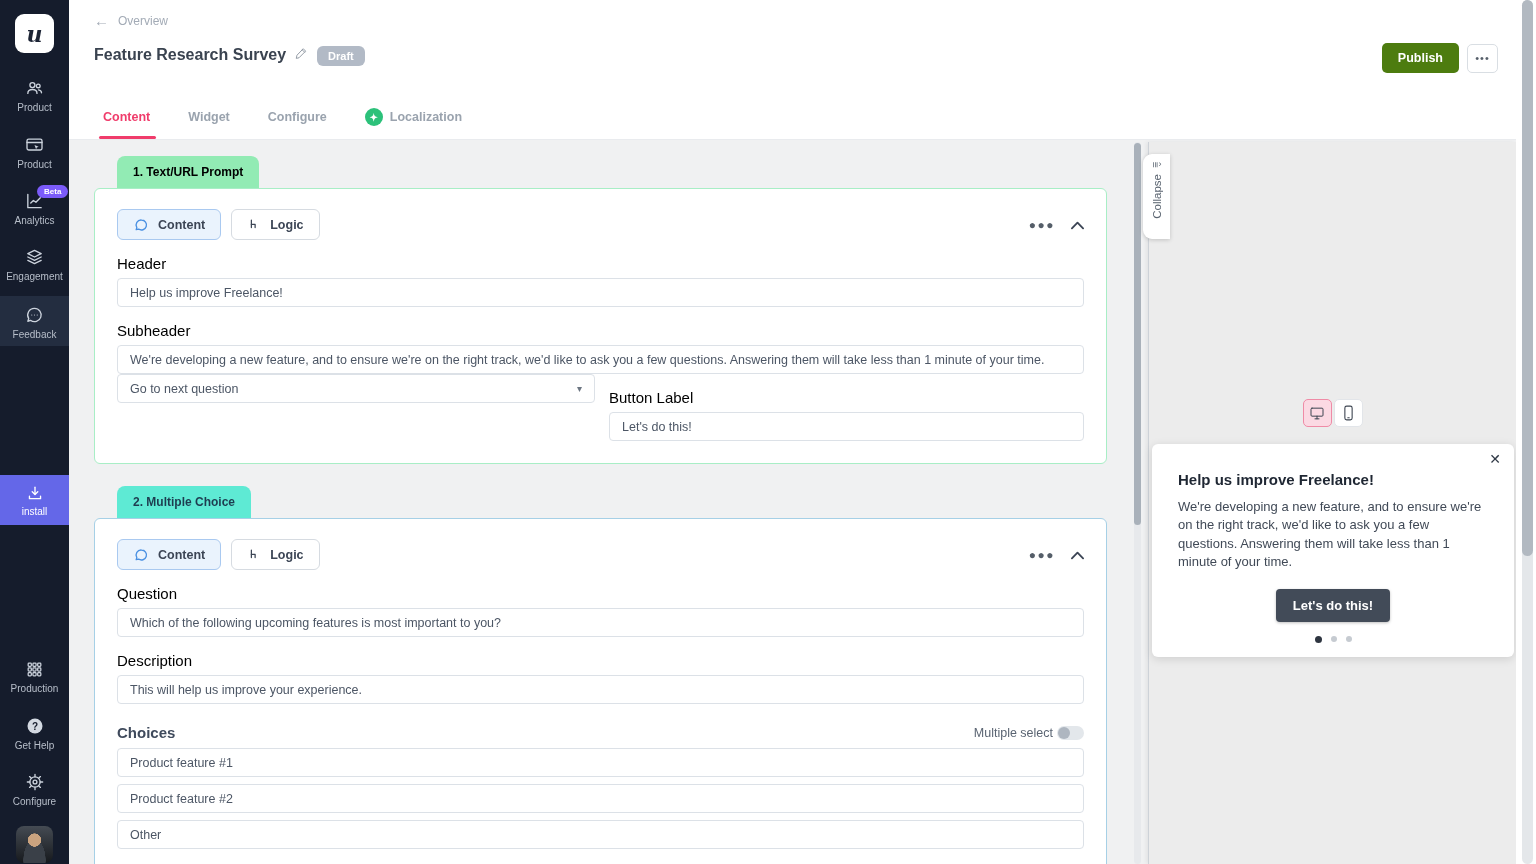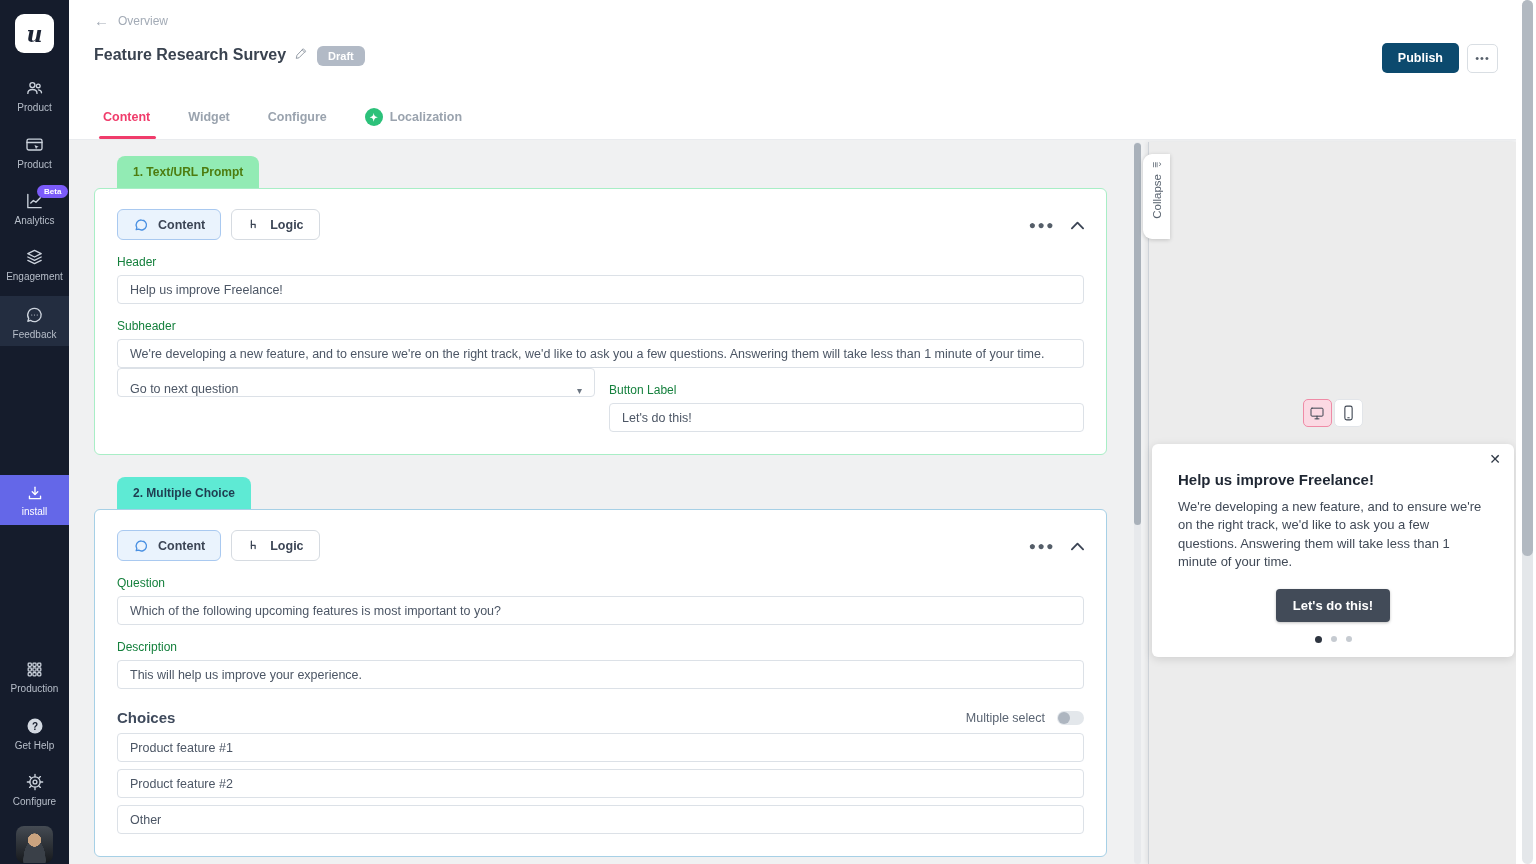--- a/index.html
+++ b/index.html
@@ -32,67 +32,67 @@
   .main-col { position:relative; flex:1; display:flex; flex-direction:column; }
   .topbar { position:relative; height:140px; background:#fff; border-bottom:1px solid #e9ebee; flex:none; }
   .back-row { position:absolute; top:13px; left:25px; display:flex; align-items:center; gap:9px; color:#a3abb6;
               font-size:12px; cursor:pointer; }
   .back-arrow { font-size:15px; line-height:1; }
   .title-row { position:absolute; top:46px; left:25px; display:flex; align-items:flex-start; gap:8px; }
   .page-title { font-size:16px; font-weight:bold; color:#3a4350; }
   .edit-pencil svg { stroke:#8d95a0; fill:none; stroke-width:1.5; stroke-linecap:round; stroke-linejoin:round; cursor:pointer; }
   .draft-badge { background:#b2bac6; color:#fff; font-size:11px; font-weight:bold; padding:4px 11px; border-radius:6px; }
   .topbar-actions { position:absolute; top:43px; right:38px; display:flex; gap:8px; align-items:center; }
-  .publish-btn { background:#0c4a6e; color:#fff; font-size:12.5px; font-weight:bold; border:none; border-radius:5px;
+  .publish-btn { background:#4d7c0f; color:#fff; font-size:12.5px; font-weight:bold; border:none; border-radius:5px;
                  padding:8px 16px; cursor:pointer; }
   .more-btn { background:#fff; border:1px solid #d9dee3; border-radius:5px; width:31px; height:29px; color:#555e69;
               font-size:11px; letter-spacing:1px; cursor:pointer; line-height:27px; text-align:center; }
   .tabs-row { position:absolute; bottom:0; left:34px; display:flex; gap:38px; height:38px; align-items:stretch; }
   .nav-tab { position:relative; display:flex; align-items:center; gap:7px; font-size:12.5px; font-weight:bold;
              color:#9aa3ae; cursor:pointer; padding-bottom:6px; }
   .nav-tab.active { color:#f03c6b; }
   .nav-tab.active::after { content:""; position:absolute; left:-4px; right:-6px; bottom:0; height:3px;
                            background:#f03c6b; border-radius:2px; }
   .loc-icon { width:18px; height:18px; border-radius:50%; background:#2cc17a; color:#fff; font-size:10px;
               display:flex; align-items:center; justify-content:center; }
 
   
   .workzone { position:relative; flex:1; background:#f0f1f2; overflow:hidden; }
   .canvas { position:absolute; left:0; top:0; width:1067px; height:100%; overflow:hidden; padding:16px 0 0 25px; }
 
   .block-badge { display:inline-block; margin-left:23px; padding:9px 16px; font-size:12px; font-weight:bold;
-                 color:#4d7c0f; border-radius:8px 8px 0 0; cursor:pointer; }
+                 color:#000000; border-radius:8px 8px 0 0; cursor:pointer; }
   .badge-green { background:#92ebb4; }
   .badge-blue  { background:#5eead4; color:#1e3d50; }
   .card { width:1013px; background:#fff; border-radius:6px; padding:20px 22px 22px; position:relative; }
   .card-green { border:1px solid #a8eec6; }
   .card-blue  { border:1px solid #a6d0e6; }
 
   .card-head { display:flex; align-items:center; gap:10px; }
   .pill { height:31px; display:inline-flex; align-items:center; gap:8px; padding:0 15px; border-radius:6px;
           font-size:12.5px; font-weight:bold; color:#3c4555; cursor:pointer; background:#fff; border:1px solid #d6dbe1; }
   .pill svg { stroke-linecap:round; stroke-linejoin:round; }
   .pill-content { background:#eaf3fd; border:1px solid #a9c9f0; }
   .card-tools { margin-left:auto; display:flex; align-items:center; gap:16px; color:#555e69; }
   .dots-icon { font-size:12px; letter-spacing:1.5px; cursor:pointer; }
   .chev-icon svg { stroke:#3c4555; fill:none; stroke-width:2; stroke-linecap:round; stroke-linejoin:round; cursor:pointer; }
 
-  .f-label { font-size:12px; color:#15803d; margin:15px 0 6px; }
+  .f-label { font-size:15px; color:#000000; margin:15px 0 6px; }
   .t-input { width:100%; height:29px; border:1px solid #dce1e7; border-radius:4px; padding:0 12px; font-size:12.5px;
              color:#4c5665; font-family:"Liberation Sans",sans-serif; background:#fff; outline:none; }
   .two-col { display:flex; gap:14px; }
   .col-a { width:478px; flex:none; }
   .col-b { flex:1; }
   .select-box { position:relative; width:100%; height:29px; border:1px solid #dce1e7; border-radius:4px; background:#fff;
-                font-size:12.5px; color:#4c5665; display:flex; align-items:flex-end; padding:0 12px; cursor:pointer; }
+                font-size:12.5px; color:#4c5665; display:flex; align-items:center; padding:0 12px; cursor:pointer; }
   .select-box .caret { position:absolute; right:12px; color:#6c7682; font-size:10px; }
 
   .choices-head { display:flex; align-items:center; margin-top:20px; }
   .choices-title { font-size:15px; font-weight:bold; color:#3f4a5c; }
-  .ms-wrap { margin-left:auto; display:flex; align-items:center; gap:12px; }
+  .ms-wrap { margin-left:auto; display:flex; align-items:center; gap:4px; }
   .ms-label { font-size:12.5px; color:#5a6472; }
   .toggle { width:27px; height:14px; background:#e3e7eb; border-radius:8px; position:relative; cursor:pointer; }
   .toggle .knob { position:absolute; left:1px; top:1px; width:12px; height:12px; border-radius:50%; background:#aeb6c0; }
   .choice-row { margin-top:7px; }
   .choice-row:first-of-type { margin-top:9px; }
 
   
   .canvas-sb-track { position:absolute; left:1065px; top:2px; bottom:0; width:7px; background:#e7e9ec; border-radius:4px; }
   .canvas-sb-thumb { position:absolute; left:1065px; top:3px; width:7px; height:382px; background:#a9b1ba; border-radius:4px; cursor:grab; }
 

